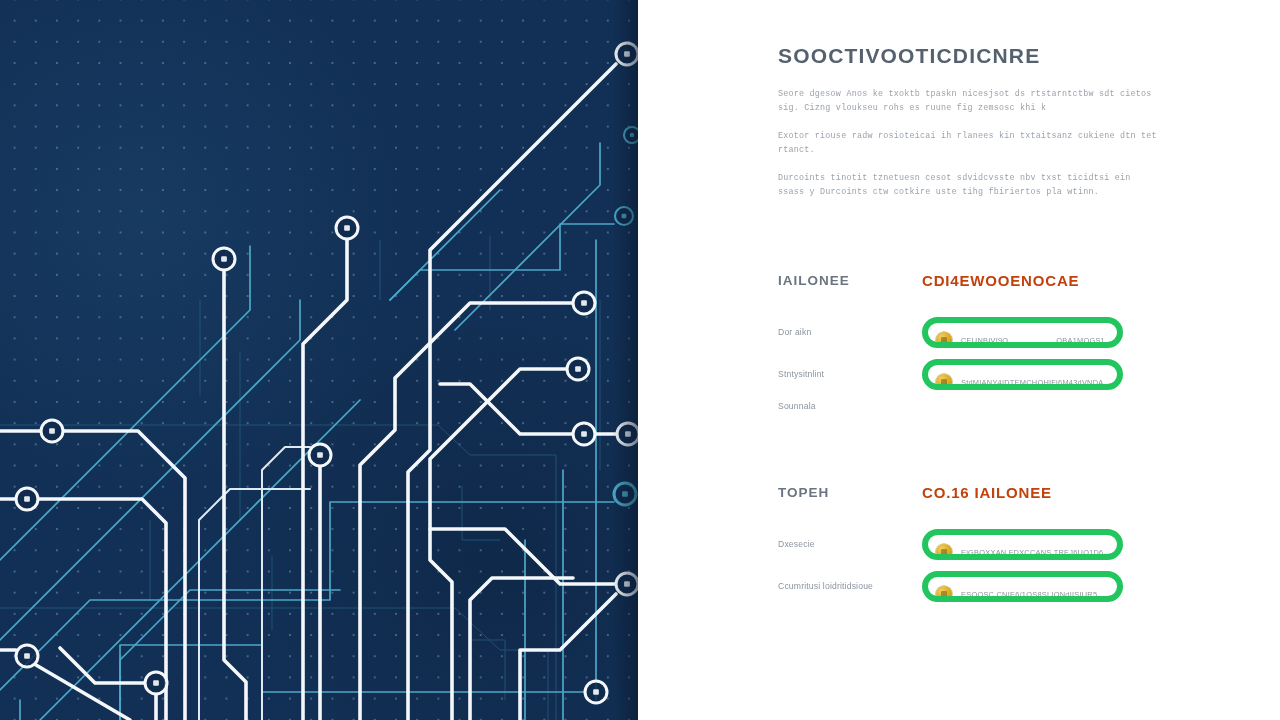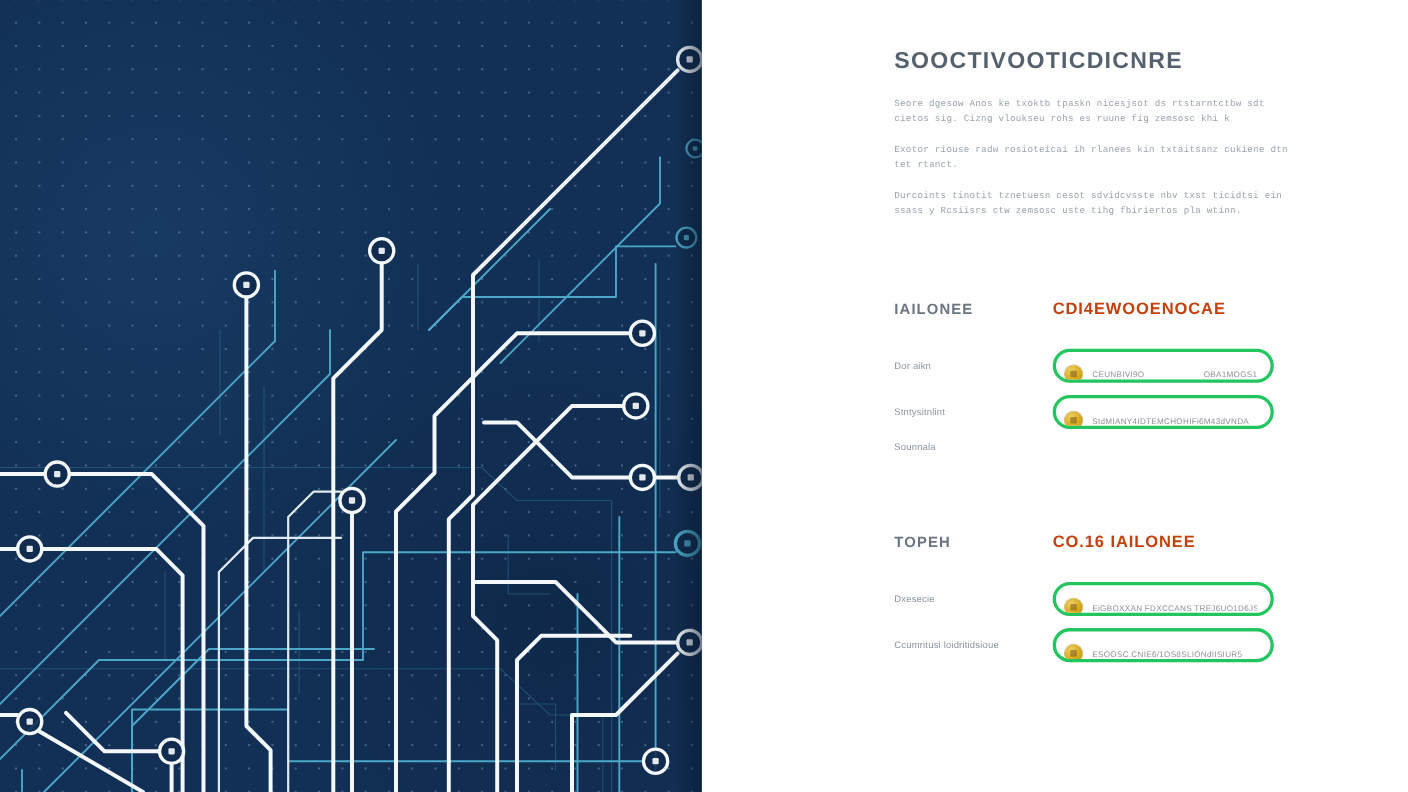--- a/index.html
+++ b/index.html
@@ -45,21 +45,20 @@
   }
   #traces { position:absolute; inset:0; }
 
   
   #right-panel {
     position:relative;
     flex:1 1 auto;
     height:688px;
     background:#ffffff;
     padding:44px 104px 0 140px;
-    margin-left:35px;
   }
 
   .doc-title {
     font-size:21px;
     font-weight:700;
     letter-spacing:.055em;
     color:#55616e;
     white-space:nowrap;
     margin:0 0 20px 0;
   }
@@ -117,21 +116,21 @@
     color:#8b949f;
     white-space:nowrap;
   }
 
   .pill {
     position:relative;
     display:flex;
     align-items:center;
     width:201px;
     height:31px;
-    border:3px solid #22c55e;
+    border:6px solid #22c55e;
     border-radius:17px;
     background:#ffffff;
     padding:16px 12px 0 8px;
     gap:9px;
     overflow:hidden;
   }
   .pill.no-badge { padding-left:16px; }
 
   .badge {
     flex:0 0 auto;
@@ -333,21 +332,21 @@
     <div id="left-edge-shade"></div>
   </div>
 
   <div id="right-panel">
 
     <h1 class="doc-title">SOOCTIVOOTICDICNRE</h1>
 
     <div>
       <p class="para">Seore dgesow Anos ke txoktb tpaskn nicesjsot ds rtstarntctbw sdt cietos sig. Cizng vloukseu rohs es ruune fig zemsosc khi k</p>
       <p class="para">Exotor riouse radw rosioteicai ih rlanees kin txtaitsanz cukiene dtn tet rtanct.</p>
-      <p class="para">Durcoints tinotit tznetuesn cesot sdvidcvsste nbv txst ticidtsi ein ssass y Rcsiisrs ctw zemsosc uste tihg fbiriertos pla wtinn.</p>
+      <p class="para">Durcoints tinotit tznetuesn cesot sdvidcvsste nbv txst ticidtsi ein ssass y Durcoints ctw cotkire uste tihg fbiriertos pla wtinn.</p>
     </div>
 
     <div class="section" id="section-modules">
       <div class="section-head">
         <div class="col-left">IAILONEE</div>
         <div class="col-right">CDI4EWOOENOCAE</div>
       </div>
 
       <div class="row">
         <div class="row-label">Dor aikn</div>

